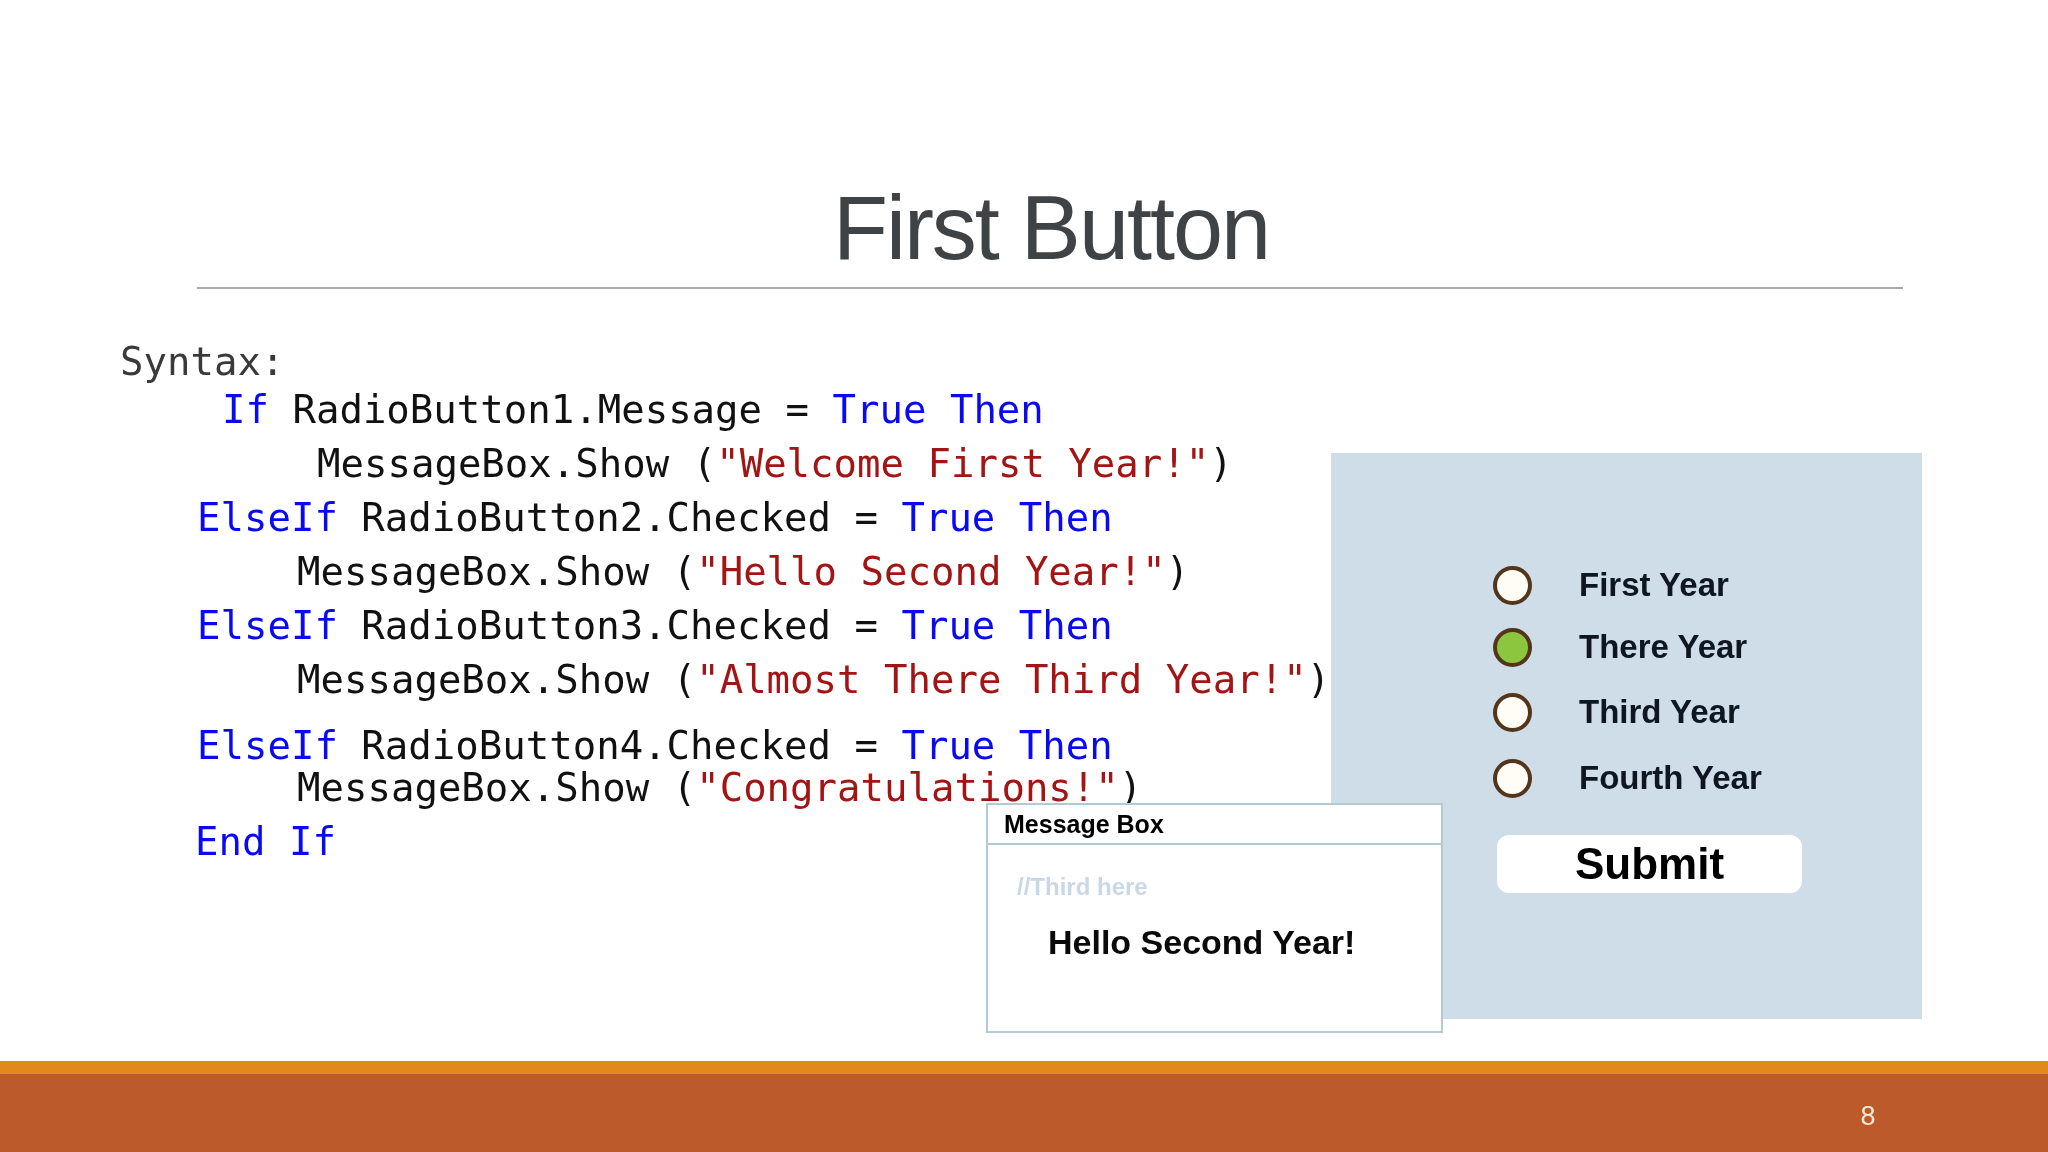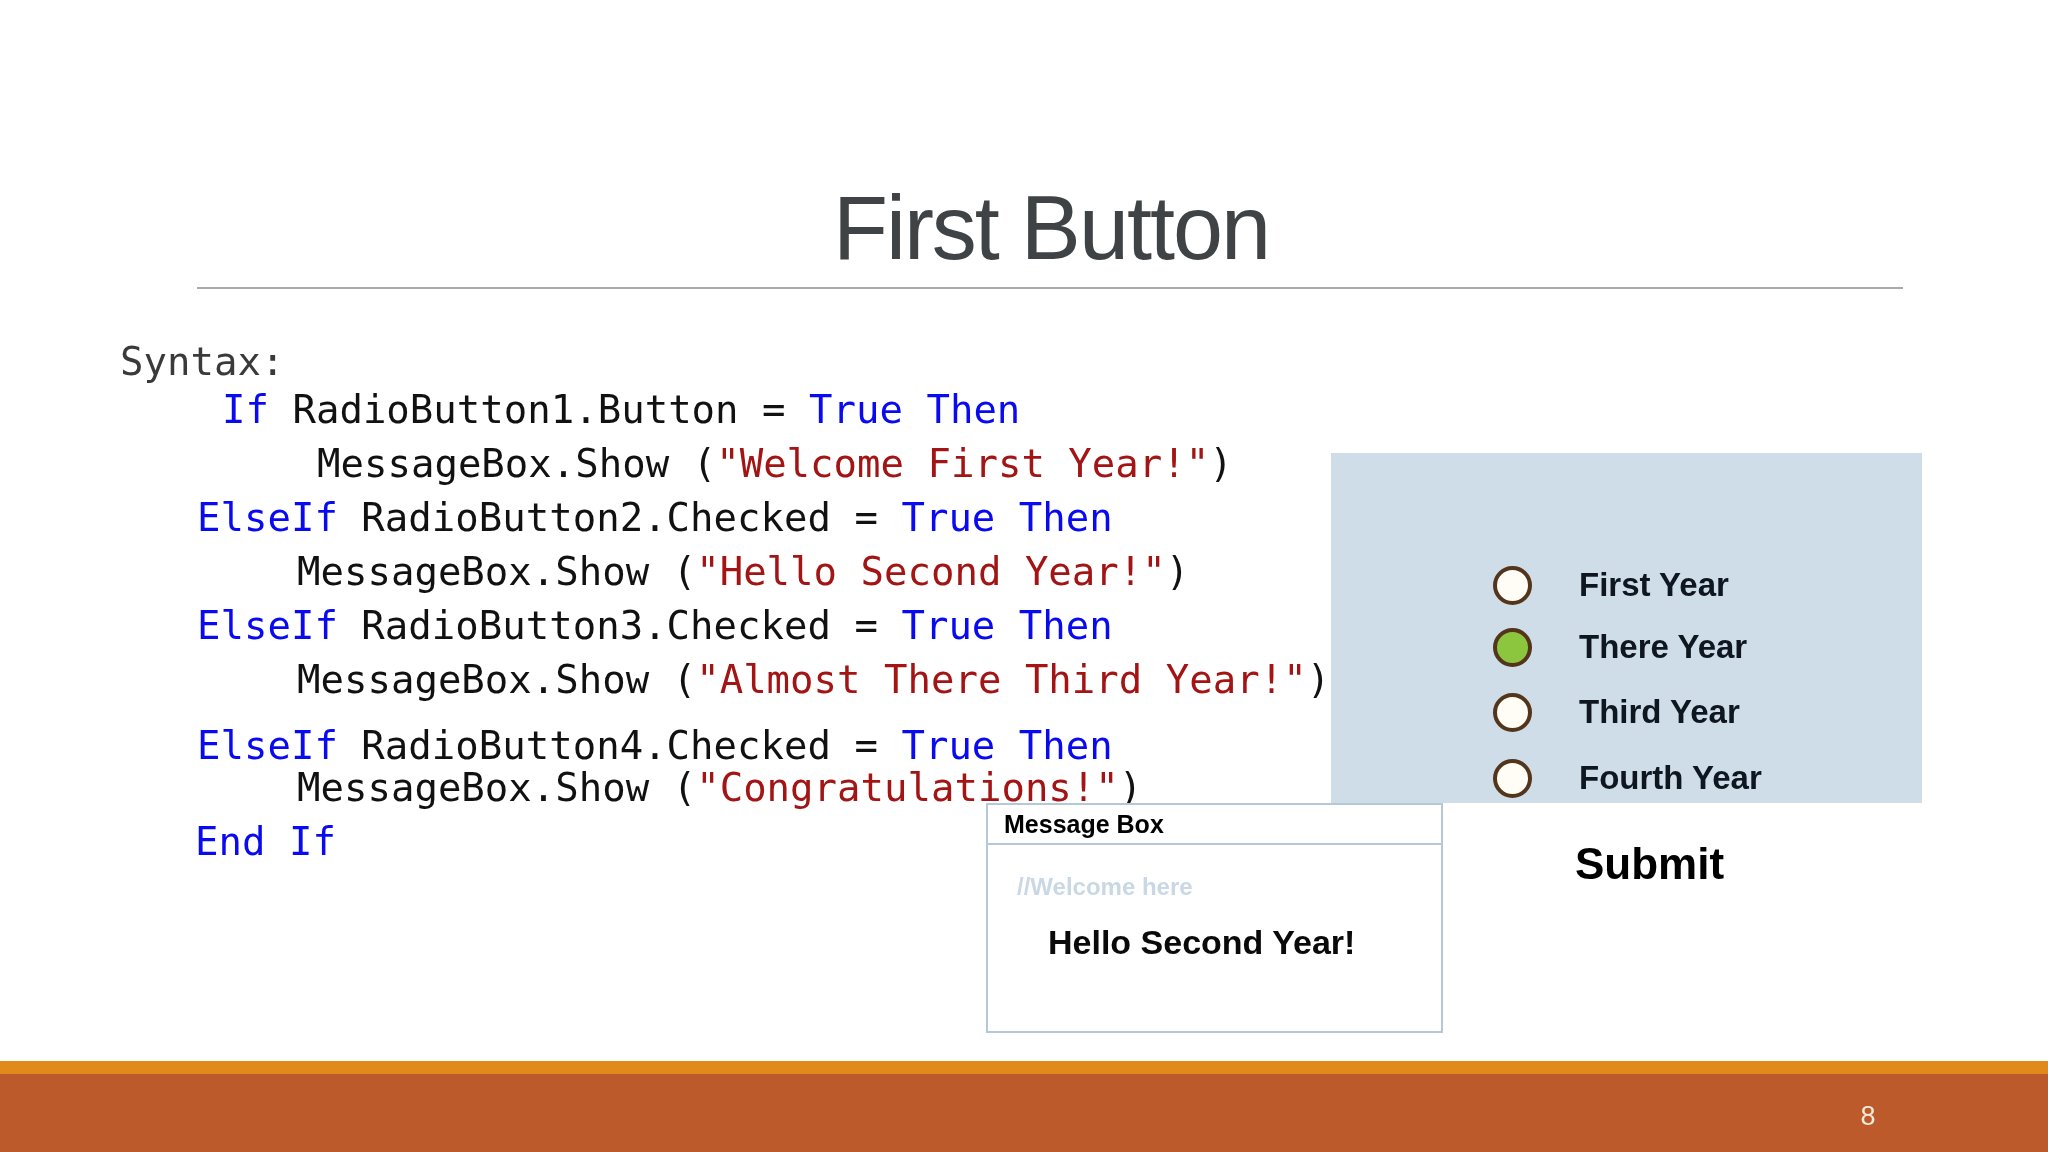--- a/index.html
+++ b/index.html
@@ -14,21 +14,21 @@
 
   
   .code-line{position:absolute;font-family:"DejaVu Sans Mono","Liberation Mono",monospace;
              font-size:39px;line-height:54px;white-space:pre;z-index:1;color:#111111;}
   .code-line .g{color:#3a3a3a;}
   .code-line .k{color:#0a0af0;}
   .code-line .p{color:#111111;}
   .code-line .s{color:#a31515;}
 
   
-  #form-panel{position:absolute;left:1331px;top:453px;width:591px;height:350px;
+  #form-panel{position:absolute;left:1331px;top:453px;width:591px;height:566px;
               background:#cfdde9;z-index:2;}
   .radio-row{position:absolute;display:flex;align-items:center;height:40px;}
   .radio-circle{width:31px;height:31px;border-radius:50%;border:4px solid #53351c;
                 background:#fffdf5;flex:0 0 auto;}
   .radio-circle.selected{background:#8cc63f;}
   .radio-label{margin-left:47px;font-weight:bold;font-size:33px;color:#0e1620;white-space:nowrap;}
   #submit-btn{position:absolute;left:166px;top:382px;width:305px;height:58px;background:#ffffff;
               border:none;border-radius:12px;font-family:"Liberation Sans",sans-serif;
               font-weight:bold;font-size:44px;color:#000000;display:flex;align-items:center;
               justify-content:center;cursor:pointer;}
@@ -51,21 +51,21 @@
 </head>
 <body>
 
 <div id="slide">
 
   <div id="title">First Button</div>
   <div id="title-rule"></div>
 
   <div id="code-block">
       <div class="code-line" style="left: 120px; top: 335px;"><span class="g">Syntax:</span></div>
-      <div class="code-line" style="left: 222px; top: 383px;"><span class="k">If</span><span class="p"> RadioButton1.Button = </span><span class="k">True Then</span></div>
+      <div class="code-line" style="left: 222px; top: 383px;"><span class="k">If</span><span class="p"> RadioButton1.Message = </span><span class="k">True Then</span></div>
       <div class="code-line" style="left: 317px; top: 437px;"><span class="p">MessageBox.Show (</span><span class="s">"Welcome First Year!"</span><span class="p">)</span></div>
       <div class="code-line" style="left: 197px; top: 491px;"><span class="k">ElseIf</span><span class="p"> RadioButton2.Checked = </span><span class="k">True Then</span></div>
       <div class="code-line" style="left: 297px; top: 545px;"><span class="p">MessageBox.Show (</span><span class="s">"Hello Second Year!"</span><span class="p">)</span></div>
       <div class="code-line" style="left: 197px; top: 599px;"><span class="k">ElseIf</span><span class="p"> RadioButton3.Checked = </span><span class="k">True Then</span></div>
       <div class="code-line" style="left: 297px; top: 653px;"><span class="p">MessageBox.Show (</span><span class="s">"Almost There Third Year!"</span><span class="p">)</span></div>
       <div class="code-line" style="left: 197px; top: 707px; margin-top: 12px;"><span class="k">ElseIf</span><span class="p"> RadioButton4.Checked = </span><span class="k">True Then</span></div>
       <div class="code-line" style="left: 297px; top: 761px;"><span class="p">MessageBox.Show (</span><span class="s">"Congratulations!"</span><span class="p">)</span></div>
       <div class="code-line" style="left: 195px; top: 815px; text-align: center;"><span class="k">End If</span></div>
     </div>
 
@@ -88,21 +88,21 @@
           <span class="radio-label">Fourth Year</span>
         </div>
       </div>
     <button id="submit-btn">Submit</button>
   </div>
 
   <div id="message-box">
     <div id="msgbox-titlebar">
       <span id="msgbox-title">Message Box</span>
     </div>
-    <div id="msgbox-placeholder">//Welcome here</div>
+    <div id="msgbox-placeholder">//Third here</div>
     <div id="msgbox-message">Hello Second Year!</div>
   </div>
 
   <div id="footer-strip"></div>
   <div id="footer-band"></div>
   <div id="page-number">8</div>
 
 </div>
 
 </body></html>

